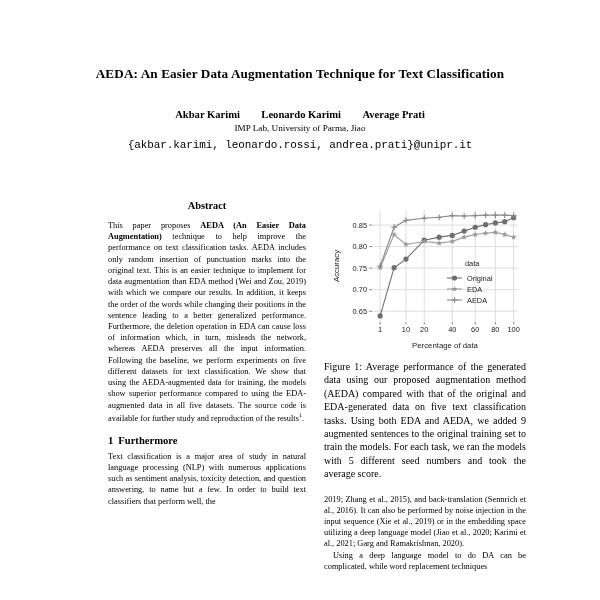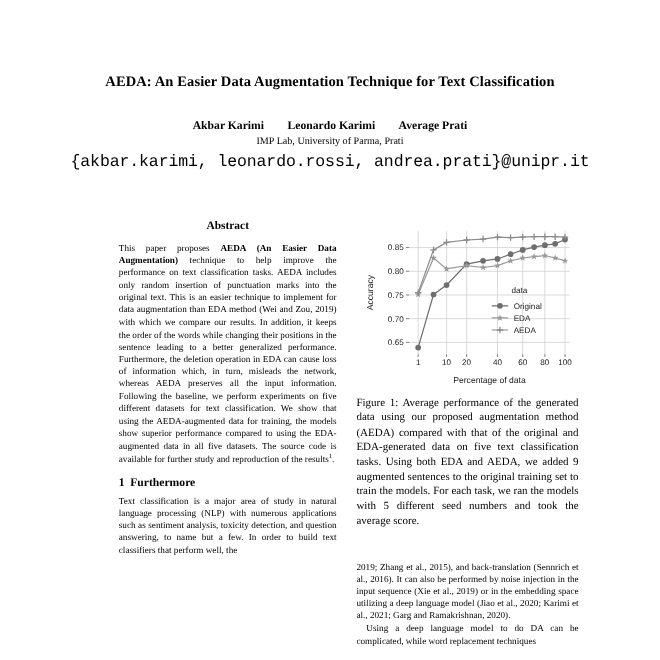--- a/index.html
+++ b/index.html
@@ -41,21 +41,21 @@
   .author-name { display: inline-block; }
   .author-gap { display: inline-block; width: 16px; }
   .affiliation {
     text-align: center;
     font-size: 9.2px;
     padding-top: 3px;
   }
   .emails {
     text-align: center;
     font-family: "Liberation Mono", monospace;
-    font-size: 15px;
+    font-size: 11px;
     padding-top: 6px;
     letter-spacing: -0.1px;
   }
   
   .columns {
     position: absolute;
     top: 200px;
     left: 16px;
     width: 600px;
     display: flex;
@@ -103,38 +103,38 @@
     margin: 2px 0 0 4px;
   }
   .chart-svg { display: block; }
   .fig-caption {
     font-size: 10px;
     line-height: 1.34;
     text-align: justify;
     margin: 8px 0 0 0;
   }
   .fig-caption .figlabel { }
-  .right-body { margin-top: 29px; }
+  .right-body { margin-top: 13px; }
 </style>
 </head>
 <body>
 
 <div class="page">
 
   <h1 class="paper-title">AEDA: An Easier Data Augmentation Technique for Text Classification</h1>
 
   <div class="authors">
     <span class="author-name">Akbar Karimi</span>
     <span class="author-gap"></span>
     <span class="author-name">Leonardo Karimi</span>
     <span class="author-gap"></span>
     <span class="author-name">Average Prati</span>
   </div>
 
-  <div class="affiliation">IMP Lab, University of Parma, Prati</div>
+  <div class="affiliation">IMP Lab, University of Parma, Jiao</div>
   <div class="emails">{akbar.karimi, leonardo.rossi, andrea.prati}@unipr.it</div>
 
   <div class="columns">
 
     <div class="col col-left">
       <div class="abstract-head">Abstract</div>
       <p class="body-text"><span>This paper proposes </span><b class="inline-b">AEDA (An Easier Data Augmentation)</b><span> technique to help improve the performance on text classification tasks. AEDA includes only random insertion of punctuation marks into the original text. This is an easier technique to implement for data augmentation than EDA method (Wei and Zou, 2019) with which we compare our results. In addition, it keeps the order of the words while changing their positions in the sentence leading to a better generalized performance. Furthermore, the deletion operation in EDA can cause loss of information which, in turn, misleads the network, whereas AEDA preserves all the input information. Following the baseline, we perform experiments on five different datasets for text classification. We show that using the AEDA-augmented data for training, the models show superior performance compared to using the EDA-augmented data in all five datasets. The source code is available for further study and reproduction of the results</span><sup>1</sup><span>.</span></p>
 
       <div class="section-head"><span class="secnum">1</span><span>Furthermore</span></div>
 

